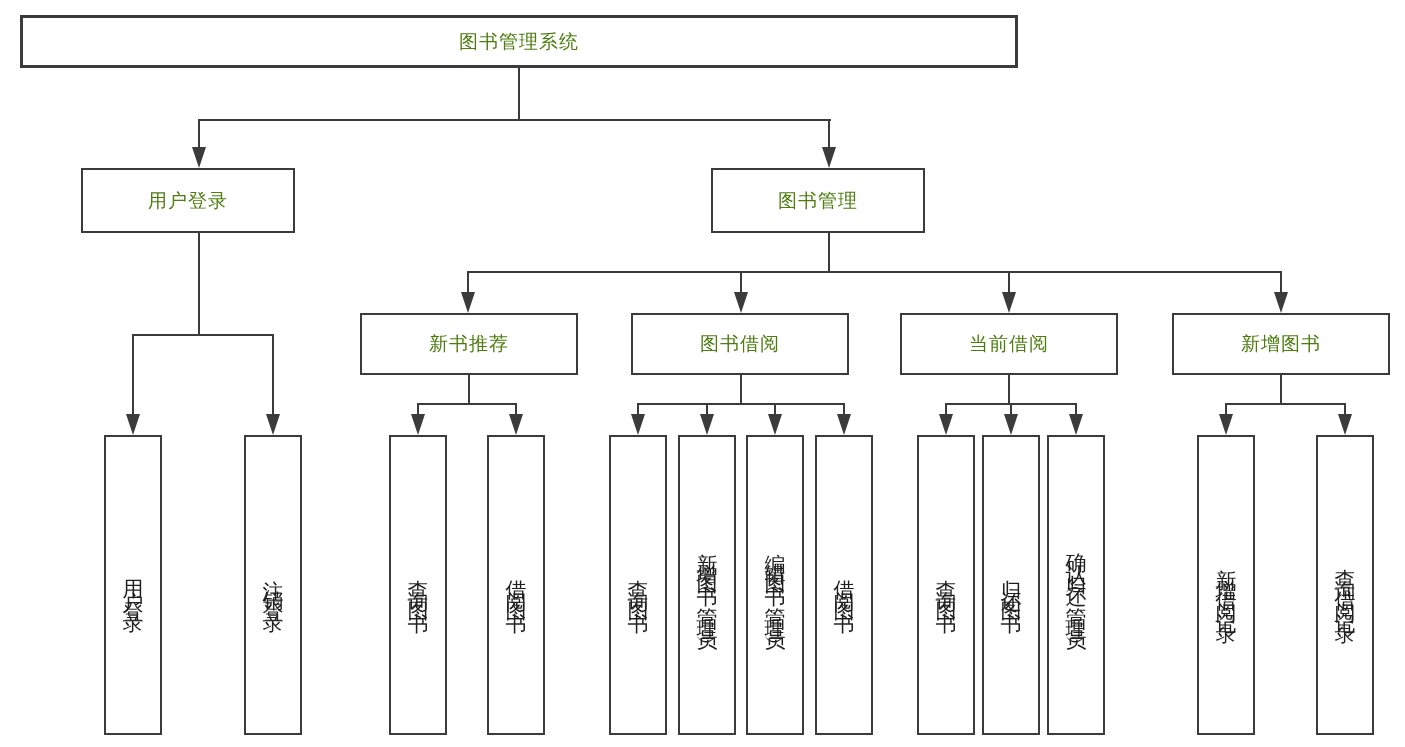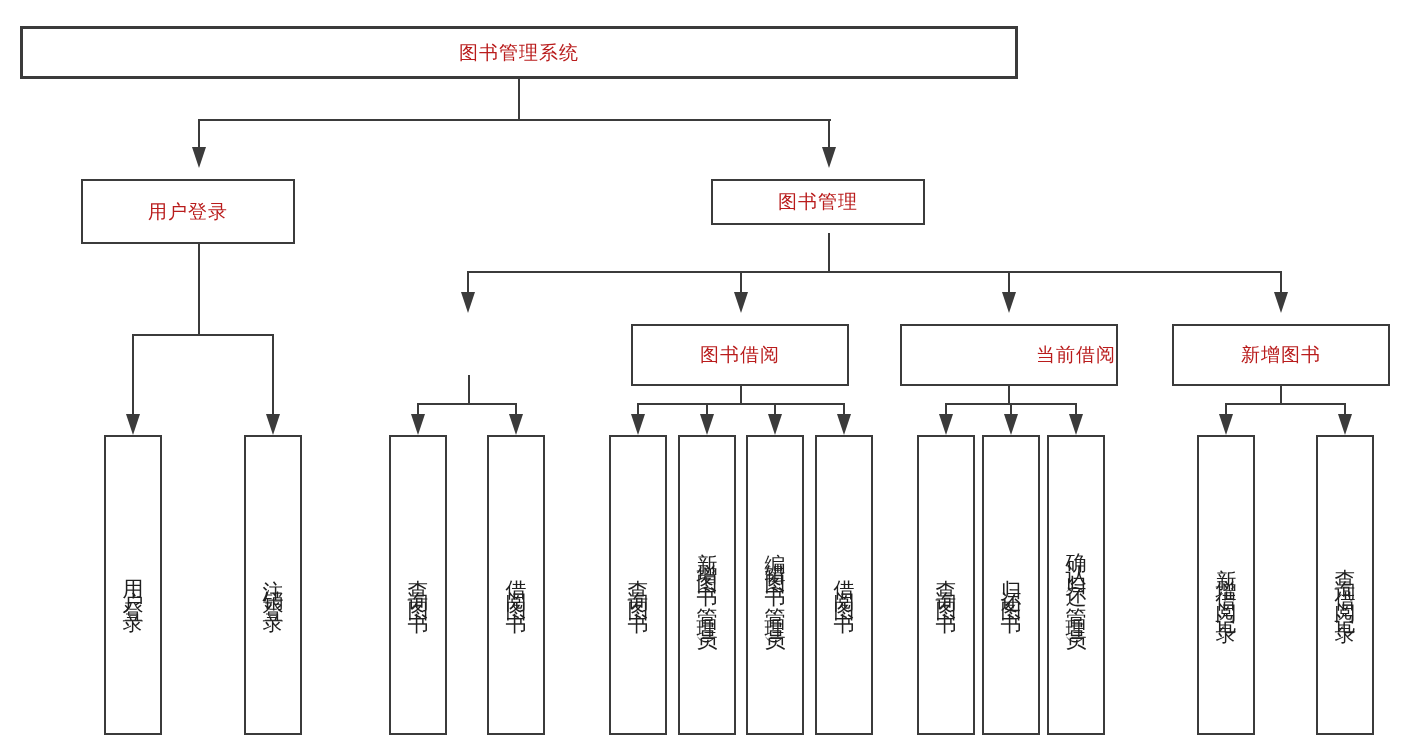--- a/index.html
+++ b/index.html
@@ -3,21 +3,21 @@
 <meta charset="utf-8">
 <style>
   html,body{margin:0;padding:0;background:#ffffff;}
   #canvas{
     position:relative;width:1405px;height:747px;background:#ffffff;overflow:hidden;
     font-family:"Liberation Sans","DejaVu Sans",sans-serif;color:#1f1f1f;
   }
   .node{
     position:absolute;box-sizing:border-box;background:#ffffff;
     border:2px solid #3b3b3b;display:flex;align-items:center;justify-content:center;
-    font-size:19px;letter-spacing:1px;color:#b91c1c;z-index:2;margin-top:11px;
+    font-size:19px;letter-spacing:1px;color:#4d7c0f;z-index:2;
   }
   .node.root{border-width:3px;}
   .leaf{
     position:absolute;box-sizing:border-box;background:#ffffff;
     border:2px solid #3b3b3b;display:flex;align-items:center;justify-content:center;
     z-index:2;
   }
   .leaf span{
     writing-mode:vertical-rl;text-orientation:mixed;
     font-size:21px;letter-spacing:11px;color:#1f1f1f;white-space:nowrap;
@@ -46,21 +46,21 @@
   <div class="vline" style="left:518px;top:68px;height:52px;"></div>
   <div class="hline" style="left:198px;top:119px;width:633px;"></div>
   <div class="vline" style="left:198px;top:119px;height:30px;"></div>
   <div class="vline" style="left:828px;top:119px;height:30px;"></div>
   <div class="arrow" style="left:192px;top:147px;"></div>
   <div class="arrow" style="left:822px;top:147px;"></div>
 
   <div class="node" style="left:81px;top:168px;width:214px;height:65px;">
     <span>用户登录</span>
   </div>
-  <div class="node" style="left:711px;top:168px;width:214px;height:46px;">
+  <div class="node" style="left:711px;top:168px;width:214px;height:65px;">
     <span>图书管理</span>
   </div>
 
   <div class="vline" style="left:198px;top:233px;height:103px;"></div>
   <div class="hline" style="left:132px;top:334px;width:142px;"></div>
   <div class="vline" style="left:132px;top:334px;height:82px;"></div>
   <div class="vline" style="left:272px;top:334px;height:82px;"></div>
   <div class="arrow" style="left:126px;top:414px;"></div>
   <div class="arrow" style="left:266px;top:414px;"></div>
 
@@ -68,24 +68,27 @@
   <div class="hline" style="left:467px;top:271px;width:815px;"></div>
   <div class="vline" style="left:467px;top:271px;height:24px;"></div>
   <div class="vline" style="left:740px;top:271px;height:24px;"></div>
   <div class="vline" style="left:1008px;top:271px;height:24px;"></div>
   <div class="vline" style="left:1280px;top:271px;height:24px;"></div>
   <div class="arrow" style="left:461px;top:292px;"></div>
   <div class="arrow" style="left:734px;top:292px;"></div>
   <div class="arrow" style="left:1002px;top:292px;"></div>
   <div class="arrow" style="left:1274px;top:292px;"></div>
 
+  <div class="node" style="left:360px;top:313px;width:218px;height:62px;">
+    <span>新书推荐</span>
+  </div>
   <div class="node" style="left:631px;top:313px;width:218px;height:62px;align-items:center;">
     <span>图书借阅</span>
   </div>
-  <div class="node" style="left:900px;top:313px;width:218px;height:62px;justify-content:flex-end;">
+  <div class="node" style="left:900px;top:313px;width:218px;height:62px;">
     <span>当前借阅</span>
   </div>
   <div class="node" style="left:1172px;top:313px;width:218px;height:62px;">
     <span>新增图书</span>
   </div>
 
   <div class="vline" style="left:468px;top:375px;height:30px;"></div>
   <div class="hline" style="left:417px;top:403px;width:100px;"></div>
   <div class="vline" style="left:417px;top:403px;height:13px;"></div>
   <div class="vline" style="left:515px;top:403px;height:13px;"></div>

